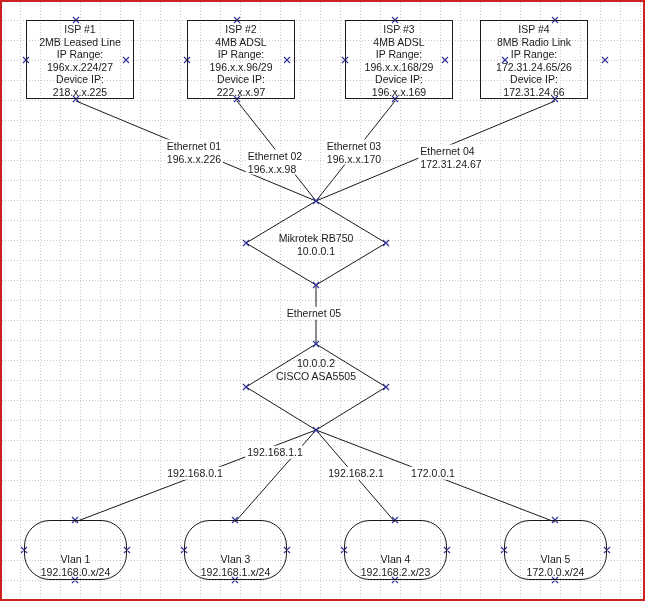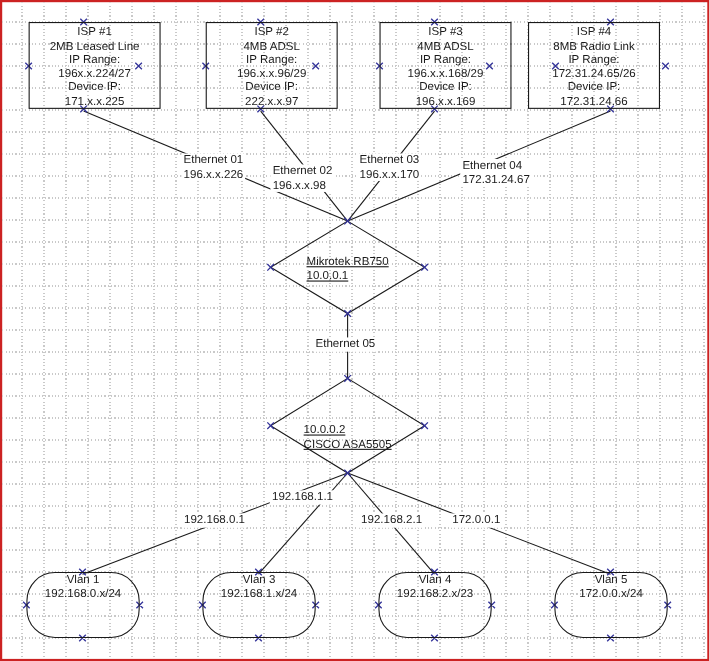--- a/index.html
+++ b/index.html
@@ -5,33 +5,33 @@
   html,body { margin:0; padding:0; background:#ffffff; }
   .canvas {
     position:relative; width:645px; height:601px;
     box-sizing:border-box; border:2px solid #cc2222;
     background:#ffffff; overflow:hidden;
     font-family:"Liberation Sans", sans-serif; color:#1a1a1a;
   }
   svg.layer { position:absolute; left:0; top:0; }
   .node { position:absolute; text-align:center; }
   .isp {
-    top:18px; width:120px; height:79px;
+    top:18px; width:108px; height:79px;
     border:1px solid #1a1a1a; background:transparent;
     font-size:10.5px; line-height:12.6px; padding-top:2px; box-sizing:border-box;
   }
   .vlan {
     top:518px; width:103px; height:60px;
     border:1px solid #1a1a1a; border-radius:26px; background:transparent;
     font-size:10.5px; line-height:13px;
-    display:flex; flex-direction:column; justify-content:flex-start; box-sizing:border-box;
+    display:flex; flex-direction:column; justify-content:flex-end; box-sizing:border-box;
   }
   .dlabel {
     position:absolute; transform:translate(-50%,-50%);
-    font-size:10.5px; line-height:13px; text-align:left; white-space:nowrap;text-decoration:underline;
+    font-size:10.5px; line-height:13px; text-align:center; white-space:nowrap;
   }
   .lbl {
     position:absolute; transform:translate(-50%,-50%);
     font-size:10.5px; line-height:12.5px; text-align:left; white-space:nowrap;
     background:#ffffff; padding:0 2px;
   }
   .ln { white-space:nowrap; }
 </style>
 </head>
 <body>
@@ -59,21 +59,21 @@
         <path d="M71,15 L77,21 M71,21 L77,15 M21,55 L27,61 M21,61 L27,55 M121,55 L127,61 M121,61 L127,55 M71,94 L77,100 M71,100 L77,94 M232,15 L238,21 M232,21 L238,15 M182,55 L188,61 M182,61 L188,55 M282,55 L288,61 M282,61 L288,55 M232,94 L238,100 M232,100 L238,94 M390,15 L396,21 M390,21 L396,15 M340,55 L346,61 M340,61 L346,55 M440,55 L446,61 M440,61 L446,55 M390,94 L396,100 M390,100 L396,94 M550,15 L556,21 M550,21 L556,15 M500,55 L506,61 M500,61 L506,55 M600,55 L606,61 M600,61 L606,55 M550,94 L556,100 M550,100 L556,94 M311,196 L317,202 M311,202 L317,196 M381,238 L387,244 M381,244 L387,238 M311,280 L317,286 M311,286 L317,280 M241,238 L247,244 M241,244 L247,238 M311,339 L317,345 M311,345 L317,339 M381,382 L387,388 M381,388 L387,382 M311,425 L317,431 M311,431 L317,425 M241,382 L247,388 M241,388 L247,382 M70,515 L76,521 M70,521 L76,515 M19,545 L25,551 M19,551 L25,545 M122,545 L128,551 M122,551 L128,545 M70,575 L76,581 M70,581 L76,575 M230,515 L236,521 M230,521 L236,515 M179,545 L185,551 M179,551 L185,545 M282,545 L288,551 M282,551 L288,545 M230,575 L236,581 M230,581 L236,575 M390,515 L396,521 M390,521 L396,515 M339,545 L345,551 M339,551 L345,545 M442,545 L448,551 M442,551 L448,545 M390,575 L396,581 M390,581 L396,575 M550,515 L556,521 M550,521 L556,515 M499,545 L505,551 M499,551 L505,545 M602,545 L608,551 M602,551 L608,545 M550,575 L556,581 M550,581 L556,575 "></path>
       </g>
   </svg>
 
   <div class="node isp" style="left:24px">
     <div class="ln">ISP #1</div>
     <div class="ln">2MB Leased Line</div>
     <div class="ln">IP Range:</div>
     <div class="ln">196x.x.224/27</div>
     <div class="ln">Device IP:</div>
-    <div class="ln">171.x.x.225</div>
+    <div class="ln">218.x.x.225</div>
   </div>
   <div class="node isp" style="left:185px">
     <div class="ln">ISP #2</div>
     <div class="ln">4MB ADSL</div>
     <div class="ln">IP Range:</div>
     <div class="ln">196.x.x.96/29</div>
     <div class="ln">Device IP:</div>
     <div class="ln">222.x.x.97</div>
   </div>
   <div class="node isp" style="left:343px">
@@ -110,21 +110,21 @@
     <div>172.31.24.67</div>
   </div>
   <div class="lbl" style="left:312px; top:311px">
     <div>Ethernet 05</div>
   </div>
 
   <div class="dlabel" style="left:314px; top:243px">
     <div>Mikrotek RB750</div>
     <div>10.0.0.1</div>
   </div>
-  <div class="dlabel" style="left:314px; top:396px">
+  <div class="dlabel" style="left:314px; top:368px">
     <div>10.0.0.2</div>
     <div>CISCO ASA5505</div>
   </div>
 
   <div class="lbl" style="left:193px; top:471px">192.168.0.1</div>
   <div class="lbl" style="left:273px; top:450px">192.168.1.1</div>
   <div class="lbl" style="left:354px; top:471px">192.168.2.1</div>
   <div class="lbl" style="left:431px; top:471px">172.0.0.1</div>
 
   <div class="node vlan" style="left:22px">

